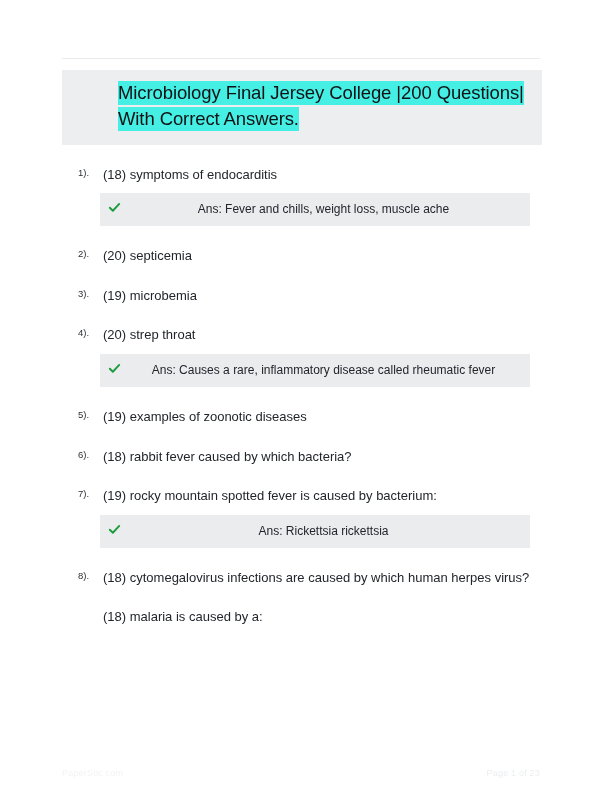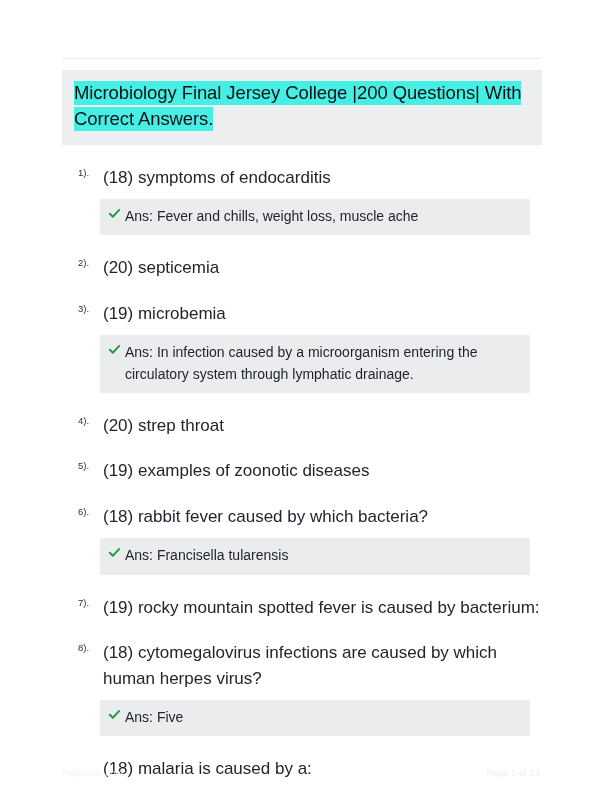--- a/index.html
+++ b/index.html
@@ -49,20 +49,21 @@
     line-height: 1.42;
     font-weight: 400;
     color: #0f1115;
     letter-spacing: -0.1px;
     margin: 0;
   }
   .title-text .hl {
     background: #45efe4;
     padding: 1px 0 2px 0;
     box-decoration-break: clone;
+    margin-left: 44px;
     -webkit-box-decoration-break: clone;
   }
 
   
   .qa-list { margin: 0; padding: 0; }
 
   .qa-item {
     position: relative;
     margin-bottom: 20px;
   }
@@ -74,38 +75,39 @@
   }
   .q-num {
     flex: 0 0 25px;
     font-size: 9.5px;
     color: #2b2f36;
     line-height: 1.55;
     padding-top: 1px;
   }
   .q-text {
     flex: 1 1 auto;
-    font-size: 17px;
+    font-size: 13px;
     color: #22262c;
     line-height: 1.5;
   }
   .q-item--nonum .q-num { visibility: hidden; }
 
   .ans-box {
     margin: 9px 0 0 38px;
     width: 430px;
     background: #ebecee;
     padding: 7px 8px 8px 8px;
   }
   .ans-line {
     display: flex;
     align-items: flex-start;
-    font-size: 14px;
+    font-size: 12px;
     color: #22262c;
     line-height: 1.52;
+    text-align: center;
   }
   .check-icon {
     flex: 0 0 auto;
     width: 13px;
     height: 13px;
     margin-right: 4px;
     margin-top: 1px;
     display: inline-block;
   }
   .check-icon svg { display: block; }
@@ -166,79 +168,69 @@
           <div class="q-row">
             <div class="q-num">2).</div>
             <div class="q-text">(20) septicemia</div>
           </div>
         </div>
         <div class="qa-item">
           <div class="q-row">
             <div class="q-num">3).</div>
             <div class="q-text">(19) microbemia</div>
           </div>
+        </div>
+        <div class="qa-item">
+          <div class="q-row">
+            <div class="q-num">4).</div>
+            <div class="q-text">(20) strep throat</div>
+          </div>
           <div class="ans-box">
             <div class="ans-line">
               <span class="check-icon">
                 <svg width="13" height="13" viewBox="0 0 16 16" aria-hidden="true">
                   <path d="M2.2 8.3 L6.0 12.0 L13.8 3.6" fill="none" stroke="#1a9c3e" stroke-width="2.3" stroke-linecap="round" stroke-linejoin="round"></path>
                 </svg>
               </span>
-              <span class="ans-text">Ans: In infection caused by a microorganism entering the circulatory system through lymphatic drainage.</span>
+              <span class="ans-text">Ans: Causes a rare, inflammatory disease called rheumatic fever</span>
             </div>
-          </div>
-        </div>
-        <div class="qa-item">
-          <div class="q-row">
-            <div class="q-num">4).</div>
-            <div class="q-text">(20) strep throat</div>
           </div>
         </div>
         <div class="qa-item">
           <div class="q-row">
             <div class="q-num">5).</div>
             <div class="q-text">(19) examples of zoonotic diseases</div>
           </div>
         </div>
         <div class="qa-item">
           <div class="q-row">
             <div class="q-num">6).</div>
             <div class="q-text">(18) rabbit fever caused by which bacteria?</div>
+          </div>
+        </div>
+        <div class="qa-item">
+          <div class="q-row">
+            <div class="q-num">7).</div>
+            <div class="q-text">(19) rocky mountain spotted fever is caused by bacterium:</div>
           </div>
           <div class="ans-box">
             <div class="ans-line">
               <span class="check-icon">
                 <svg width="13" height="13" viewBox="0 0 16 16" aria-hidden="true">
                   <path d="M2.2 8.3 L6.0 12.0 L13.8 3.6" fill="none" stroke="#1a9c3e" stroke-width="2.3" stroke-linecap="round" stroke-linejoin="round"></path>
                 </svg>
               </span>
-              <span class="ans-text">Ans: Francisella tularensis</span>
+              <span class="ans-text">Ans: Rickettsia rickettsia</span>
             </div>
-          </div>
-        </div>
-        <div class="qa-item">
-          <div class="q-row">
-            <div class="q-num">7).</div>
-            <div class="q-text">(19) rocky mountain spotted fever is caused by bacterium:</div>
           </div>
         </div>
         <div class="qa-item">
           <div class="q-row">
             <div class="q-num">8).</div>
             <div class="q-text">(18) cytomegalovirus infections are caused by which human herpes virus?</div>
-          </div>
-          <div class="ans-box">
-            <div class="ans-line">
-              <span class="check-icon">
-                <svg width="13" height="13" viewBox="0 0 16 16" aria-hidden="true">
-                  <path d="M2.2 8.3 L6.0 12.0 L13.8 3.6" fill="none" stroke="#1a9c3e" stroke-width="2.3" stroke-linecap="round" stroke-linejoin="round"></path>
-                </svg>
-              </span>
-              <span class="ans-text">Ans: Five</span>
-            </div>
           </div>
         </div>
         <div class="qa-item q-item--nonum">
           <div class="q-row">
             <div class="q-num"></div>
             <div class="q-text">(18) malaria is caused by a:</div>
           </div>
         </div>
       </div>
 

